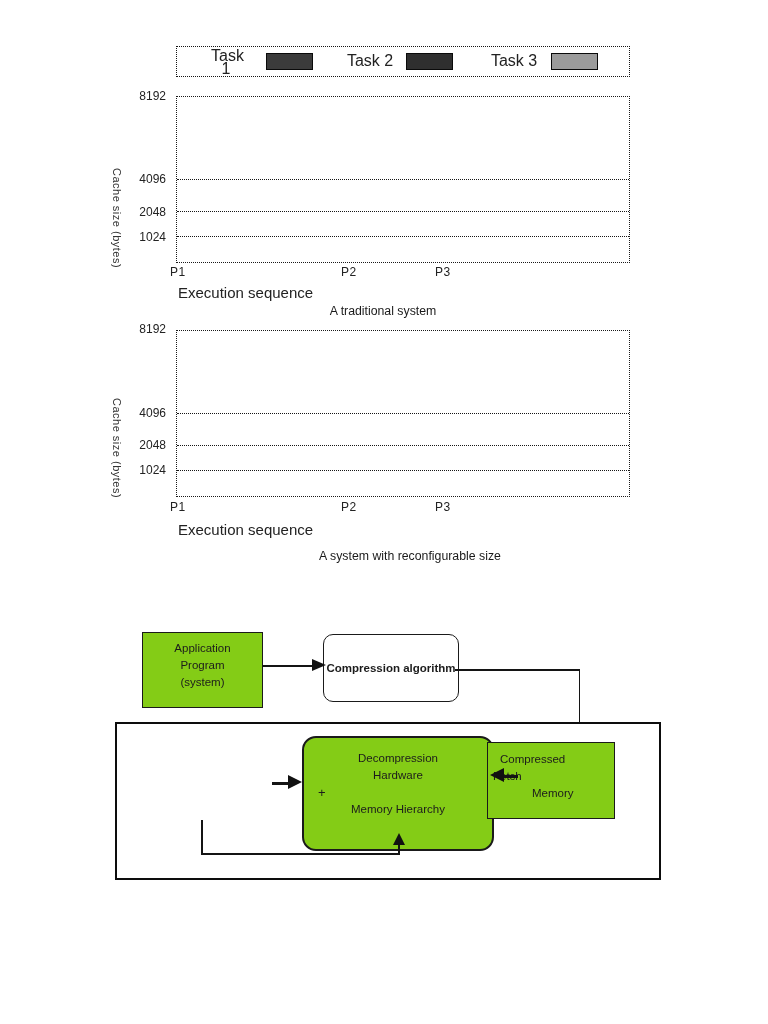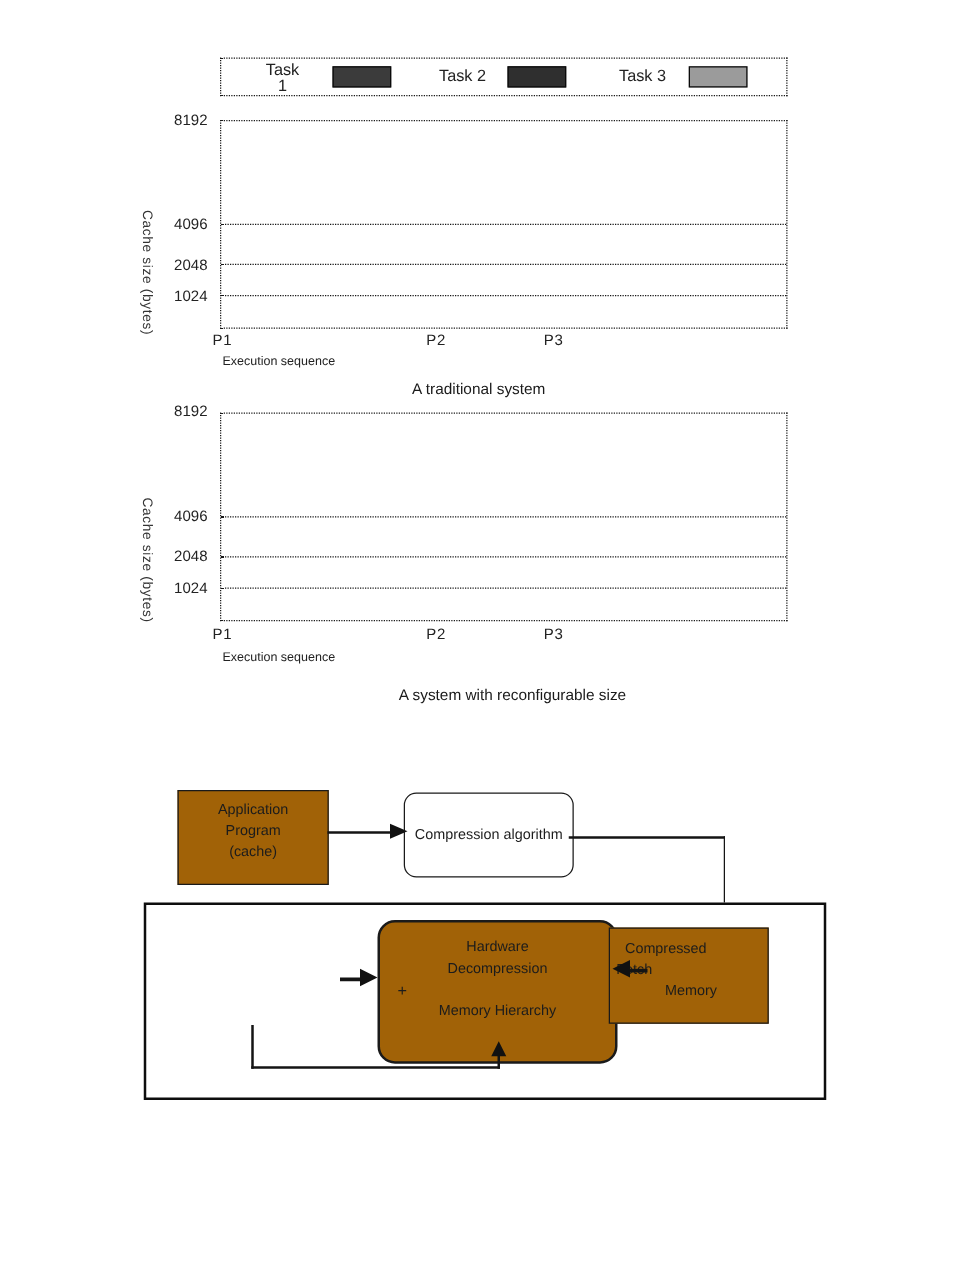--- a/index.html
+++ b/index.html
@@ -5,51 +5,51 @@
   html,body { margin:0; padding:0; background:#ffffff; }
   .page {
     position:relative; width:768px; height:1024px; background:#ffffff;
     font-family:"Liberation Sans", sans-serif; color:#1c1c1c; overflow:hidden;
   }
   
   .legend {
     position:absolute; left:176px; top:46px; width:452px; height:29px;
     border:1.5px dotted #151515; background:#fff;
   }
-  .leg-label { position:absolute; font-size:13px; line-height:13px; text-align:center; color:#222; }
+  .leg-label { position:absolute; font-size:16px; line-height:13px; text-align:center; color:#222; }
   .leg-label.wrap { top:2px; left:34px; width:30px; }
   .leg-label.one  { top:7px; width:54px; }
   .swatch { position:absolute; top:6px; width:45px; height:15px; border:1.3px solid #0a0a0a; }
   
   .plot {
     position:absolute; left:176px; width:452px; height:165px;
     background:#fff; border:1.5px dotted #1a1a1a;
   }
   #plot1 { top:96px; }
   #plot2 { top:330px; }
   .bar { position:absolute; bottom:0; }
   .grid { position:absolute; left:0; right:0; height:0; border-top:1.5px dotted #161616; }
   .g50 { bottom:50%; } .g30 { bottom:30.3%; } .g15 { bottom:15.2%; }
   .ytick { position:absolute; left:116px; width:50px; text-align:right; font-size:12px; color:#222; }
   .xtick { position:absolute; font-size:12px; letter-spacing:0.5px; color:#222; }
-  .axis-x-title { position:absolute; left:178px; font-size:10px; color:#222; }
+  .axis-x-title { position:absolute; left:178px; font-size:15px; color:#222; }
   .axis-y-title {
     position:absolute; left:107px; width:16px; font-size:11px; color:#333;
     writing-mode:vertical-rl; letter-spacing:0.5px;
   }
   .caption { position:absolute; font-size:12.3px; text-align:center; color:#1a1a1a; }
   #cap1 { left:156px; top:304px; width:454px; }
   #cap2 { left:176px; top:549px; width:468px; }
   
-  .dbox { position:absolute; border:1.5px solid #1a1a1a; background:#a16207; font-size:11.5px; line-height:17px; }
+  .dbox { position:absolute; border:1.5px solid #1a1a1a; background:#84cc16; font-size:11.5px; line-height:17px; }
   .center { text-align:center; }
   #appbox   { left:142px; top:632px; width:119px; height:67px; padding-top:7px; box-sizing:content-box; }
   #compbox  { left:323px; top:634px; width:134px; height:66px; border-radius:10px;
               display:flex; align-items:center; justify-content:center; white-space:nowrap;
-              border-width:1.7px; background:transparent; }
+              border-width:1.7px; background:transparent;font-weight:bold; }
   #outerbox { left:115px; top:722px; width:542px; height:154px; border:2.5px solid #0d0d0d; background:#fff; }
   #fetchbox  { left:140px; top:748px; width:125px; height:71px; padding-top:10px; box-sizing:content-box; }
   #decompbox { left:302px; top:736px; width:188px; height:99px; border-radius:14px; border-width:2px; padding-top:12px; box-sizing:content-box; }
   #ccmbox    { left:487px; top:742px; width:126px; height:67px; padding-top:8px; box-sizing:content-box; }
   #ccmbox .l1 { margin-left:12px; } #ccmbox .l2 { margin-left:5px; } #ccmbox .l3 { margin-left:44px; }
   .plus-sign { position:absolute; left:14px; top:46px; font-size:13px; }
   .spacer { height:17px; }
   .dline { position:absolute; background:#141414; }
   .tri { position:absolute; width:0; height:0; }
 </style>
@@ -105,40 +105,40 @@
 
   <span class="xtick" style="left:170px; top:500px;">P1</span>
   <span class="xtick" style="left:341px; top:500px;">P2</span>
   <span class="xtick" style="left:435px; top:500px;">P3</span>
   <div class="axis-x-title" style="top:521px;">Execution sequence</div>
   <div class="caption" id="cap2">A system with reconfigurable size</div>
 
   <div class="dbox center" id="appbox">
     <div>Application</div>
     <div>Program</div>
-    <div>(cache)</div>
+    <div>(system)</div>
   </div>
 
   <div class="dbox" id="compbox">
     <span>Compression algorithm</span>
   </div>
 
   <div class="dline" style="left:262px; top:665px; width:52px; height:2.2px;"></div>
   <div class="tri" style="left:312px; top:659px; border-left:14px solid #111; border-top:6.5px solid transparent; border-bottom:6.5px solid transparent;"></div>
 
   <div class="dline" style="left:455px; top:669px; width:125px; height:1.8px;"></div>
   <div class="dline" style="left:578.5px; top:669px; width:1.8px; height:62px;"></div>
   <div class="tri" style="left:573px; top:729px; border-top:12px solid #111; border-left:6.5px solid transparent; border-right:6.5px solid transparent;"></div>
 
   <div class="dbox" id="outerbox"></div>
 
 
   <div class="dbox center" id="decompbox">
+    <div>Decompression</div>
     <div>Hardware</div>
-    <div>Decompression</div>
     <div class="spacer"></div>
     <div>Memory Hierarchy</div>
     <span class="plus-sign">+</span>
   </div>
 
   <div class="dbox" id="ccmbox">
     <div class="l1">Compressed</div>
     <div class="l2">Fetch</div>
     <div class="l3">Memory</div>
   </div>

